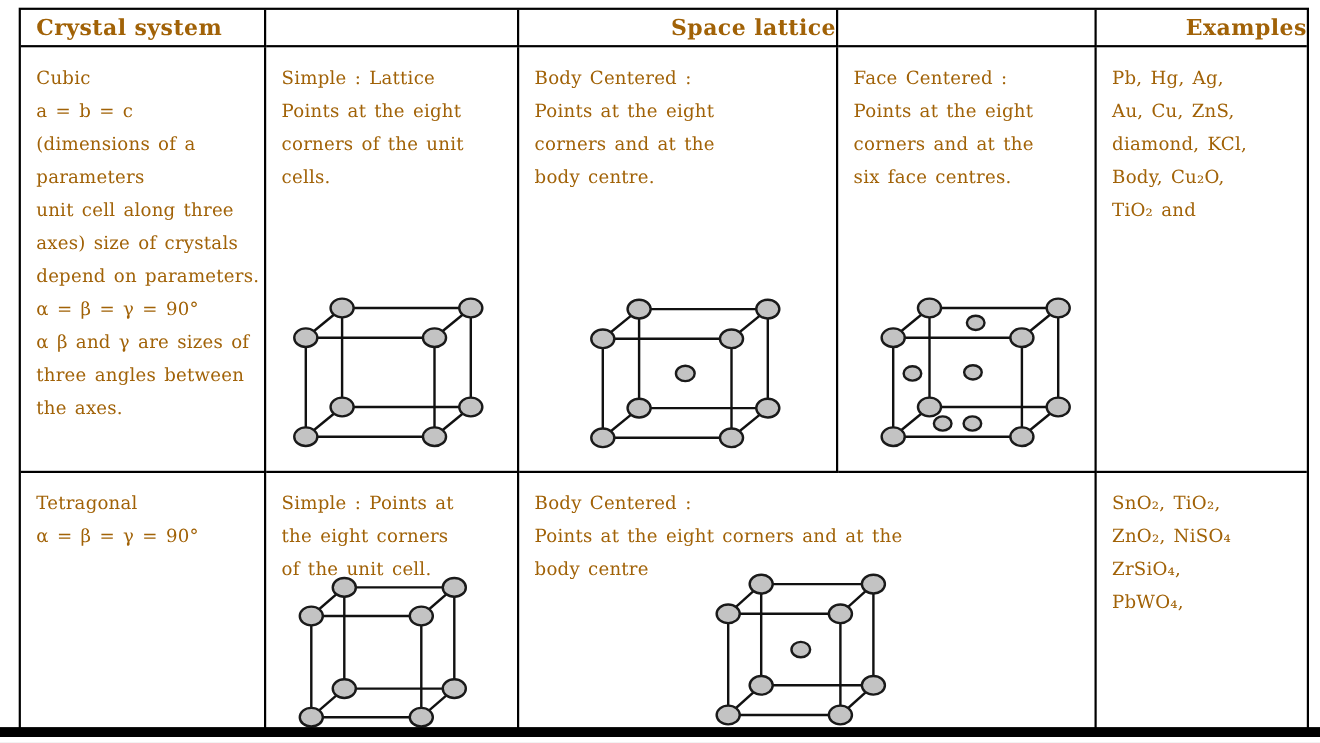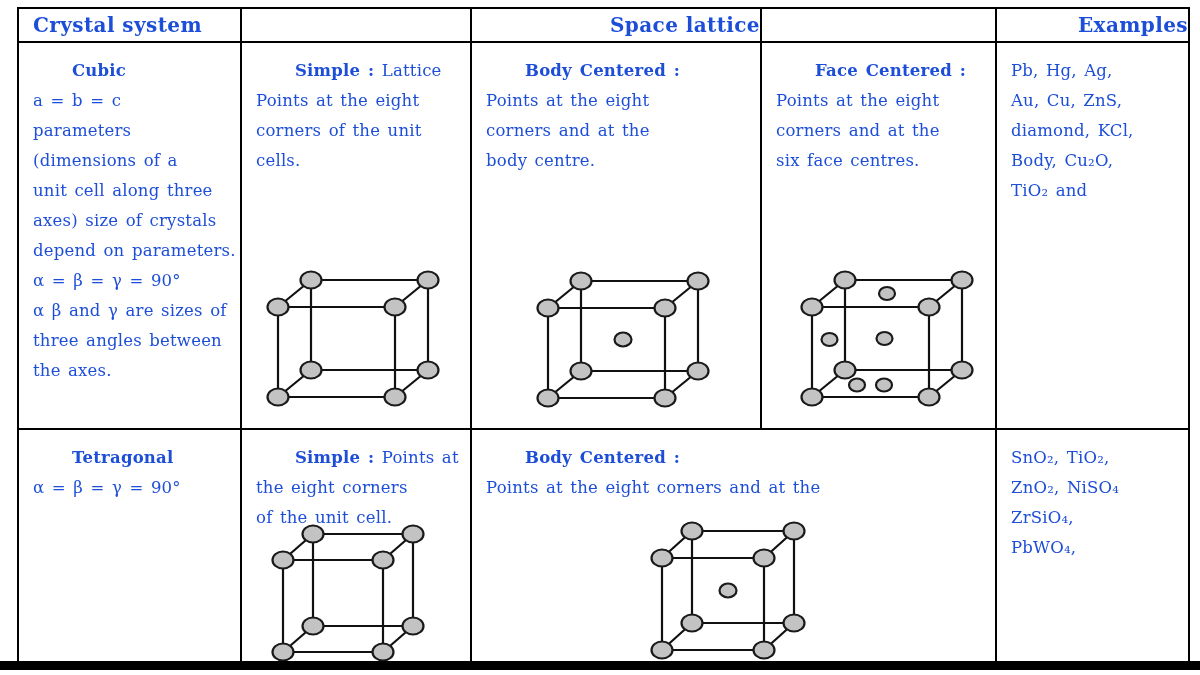--- a/index.html
+++ b/index.html
@@ -1,18 +1,18 @@
 <!DOCTYPE html>
 <html><head>
 <meta charset="utf-8">
 <style>
   html,body{margin:0;padding:0;background:#e9e9e9;}
   .page{
     position:relative;width:1200px;height:675px;background:#ffffff;overflow:hidden;
-    font-family:"DejaVu Serif","Liberation Serif",serif;color:#1d4ed8;
+    font-family:"DejaVu Serif","Liberation Serif",serif;color:#a16207;
   }
   .tbl{
     position:absolute;left:17px;top:7px;width:1173px;height:657px;
     border:2.5px solid #000;box-sizing:border-box;background:#fff;
     display:grid;
     grid-template-columns:223px 230px 290px 235px 1fr;
     grid-template-rows:34px 387px 1fr;
   }
   .cell{
     box-sizing:border-box;position:relative;
@@ -21,21 +21,21 @@
   }
   .cell.no-r{border-right:none;}
   .cell.no-b{border-bottom:none;}
   .cell.span2{grid-column:span 2;}
   .hdr{
     display:flex;align-items:center;padding-top:0;padding-bottom:0;
     font-weight:700;font-size:20px;letter-spacing:.4px;
   }
   .hdr.center{justify-content:flex-end;padding-left:0;padding-right:0;}
   .line{line-height:30px;font-size:16.5px;word-spacing:2px;letter-spacing:.2px;white-space:nowrap;}
-  .b{font-weight:700;margin-left:39px;}
+  .b{font-weight:400;}
   .cube{position:absolute;}
   .bottom-bar{position:absolute;left:0;top:661px;width:1200px;height:9px;background:#000;}
 </style>
 </head>
 <body>
 
 <div class="page">
 
   <div class="tbl">
 
@@ -48,22 +48,22 @@
     </div>
     <div class="cell hdr"></div>
     <div class="cell hdr center no-r">
       <span>Examples</span>
     </div>
 
     <div class="cell">
       <div class="line b">Cubic</div>
       <div>
           <div class="line">a = b = c</div>
+          <div class="line">(dimensions of a</div>
           <div class="line">parameters</div>
-          <div class="line">(dimensions of a</div>
           <div class="line">unit cell along three</div>
           <div class="line">axes) size of crystals</div>
           <div class="line">depend on parameters.</div>
           <div class="line">α = β = γ = 90°</div>
           <div class="line">α β and γ are sizes of</div>
           <div class="line">three angles between</div>
           <div class="line">the axes.</div>
         </div>
     </div>
     <div class="cell">
@@ -116,20 +116,21 @@
       </div>
       <div>
           <div class="line">the eight corners</div>
           <div class="line">of the unit cell.</div>
         </div>
     </div>
     <div class="cell no-b span2">
       <div class="line b">Body Centered :</div>
       <div>
           <div class="line">Points at the eight corners and at the</div>
+          <div class="line">body centre</div>
         </div>
     </div>
     <div class="cell no-b no-r">
       <div>
           <div class="line">SnO₂, TiO₂,</div>
           <div class="line">ZnO₂, NiSO₄</div>
           <div class="line">ZrSiO₄,</div>
           <div class="line">PbWO₄,</div>
         </div>
     </div>

